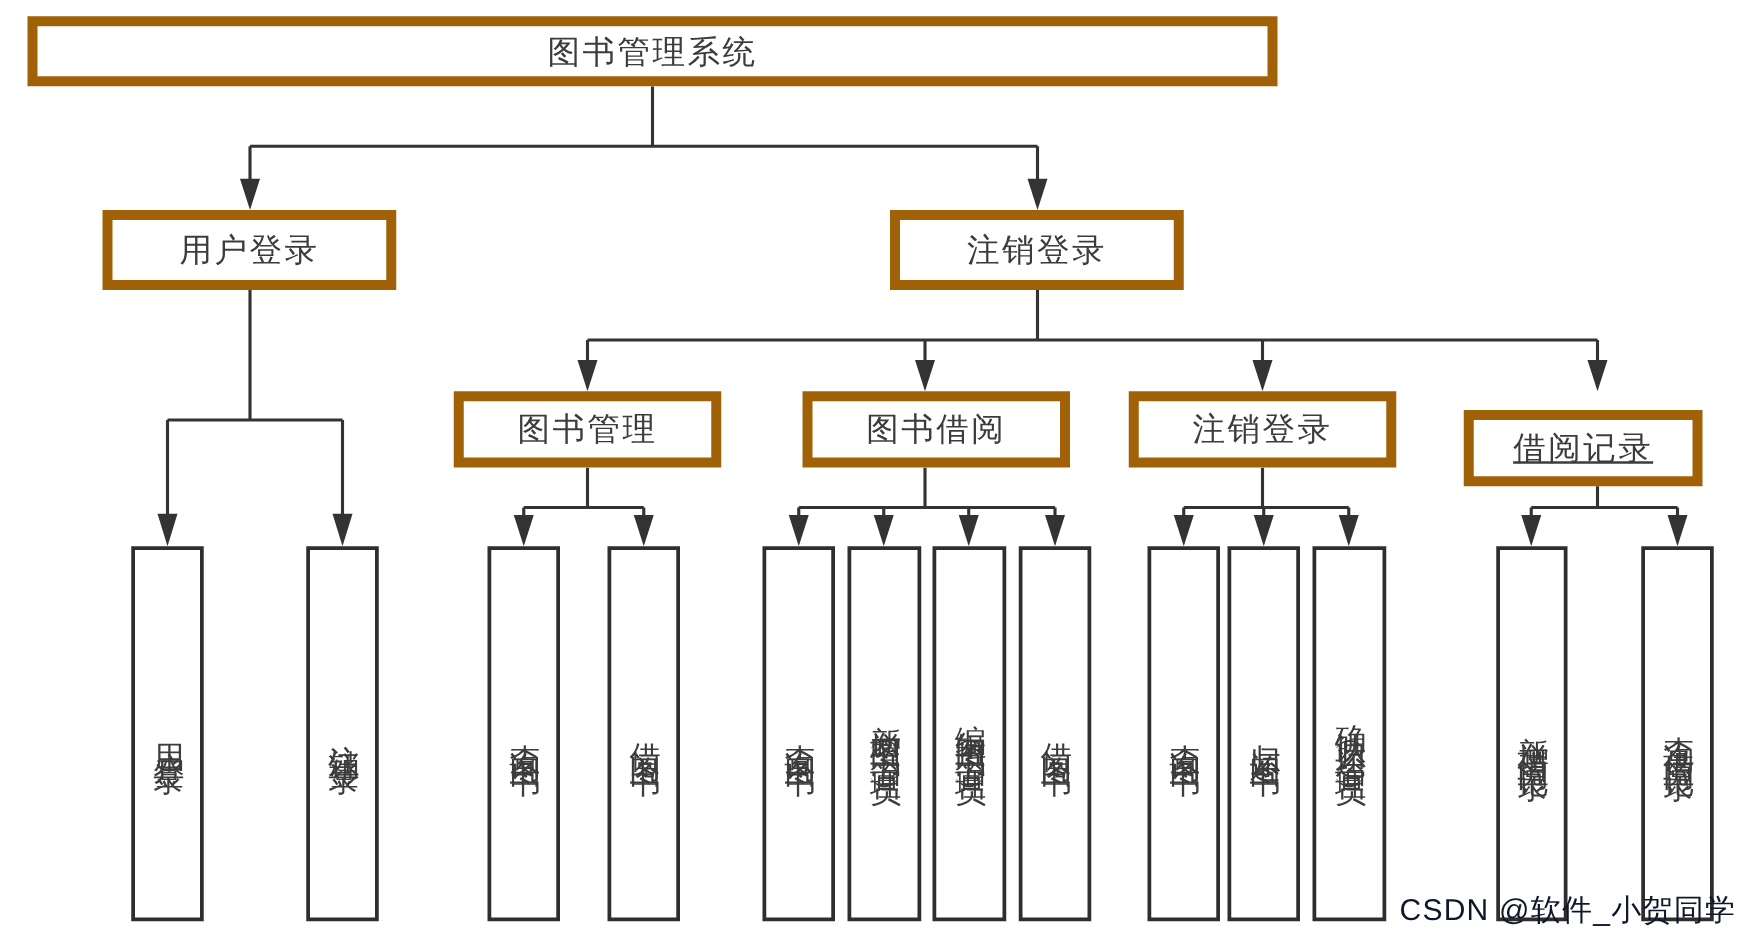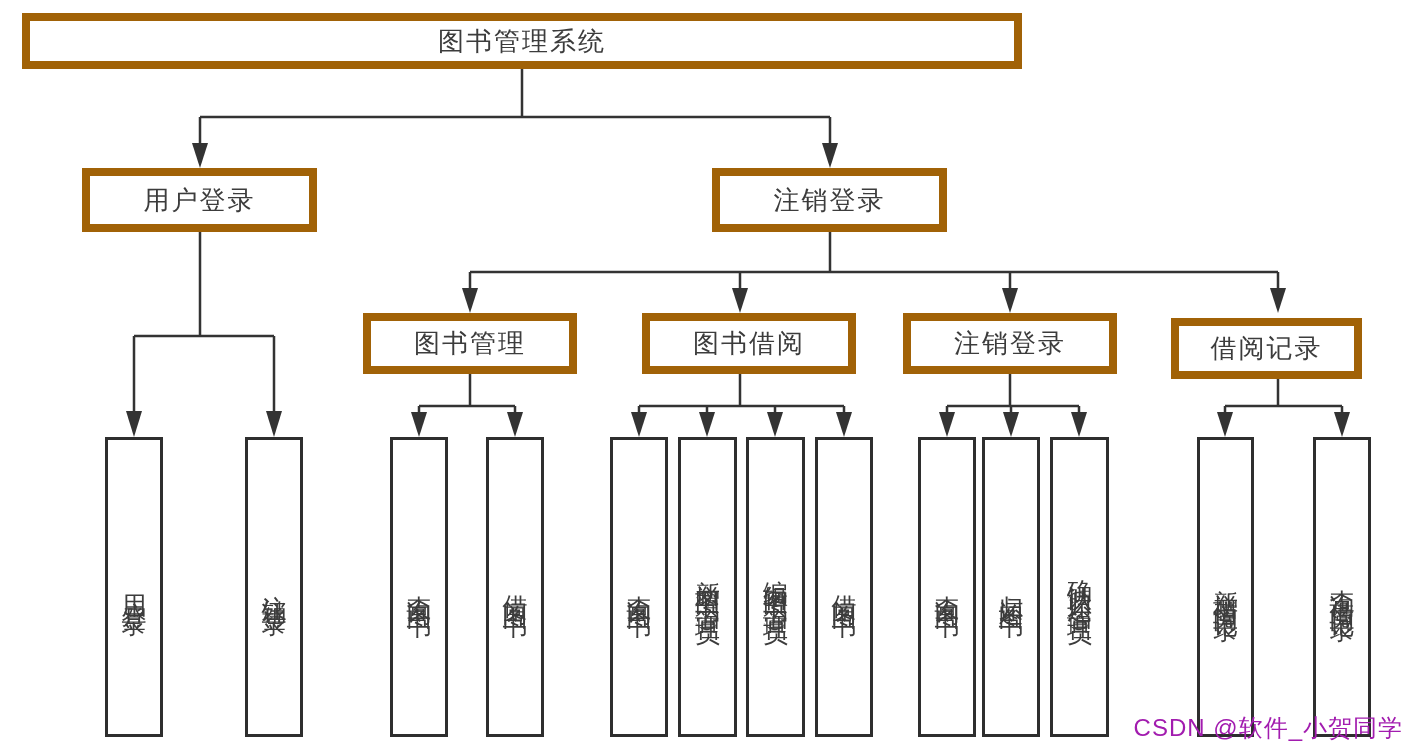--- a/index.html
+++ b/index.html
@@ -51,25 +51,25 @@
   .vbox span {
     writing-mode: vertical-rl;
     text-orientation: mixed;
     font-size: 25px;
     letter-spacing: 6px;
     color: #3c3c3c;
     line-height: 1;
   }
   #watermark {
     position: absolute;
-    right: 2px;
+    right: 16px;
     top: 712px;
     font-size: 24px;
     letter-spacing: 1px;
-    color: #a21caf;
+    color: #0f172a;
     z-index: 5;
     white-space: nowrap;
   }
 </style>
 </head>
 <body>
 
 <div id="canvas">
 
   <svg id="wires" width="1405" height="747" viewBox="0 0 1405 747">
@@ -113,21 +113,21 @@
   </svg>
 
   <div class="hbox" style="left:22px; top:13px; width:1000px; height:56px;">图书管理系统</div>
 
   <div class="hbox" style="left:82px; top:168px; width:235px; height:64px;">用户登录</div>
   <div class="hbox" style="left:712px; top:168px; width:235px; height:64px;">注销登录</div>
 
   <div class="hbox" style="left:363px; top:313px; width:214px; height:61px;">图书管理</div>
   <div class="hbox" style="left:642px; top:313px; width:214px; height:61px;">图书借阅</div>
   <div class="hbox" style="left:903px; top:313px; width:214px; height:61px;">注销登录</div>
-  <div class="hbox" style="left:1171px; top:318px; width:191px; height:61px;">借阅记录</div>
+  <div class="hbox" style="left:1171px; top:328px; width:191px; height:61px;text-decoration:underline;">借阅记录</div>
 
   <div class="vbox" style="left:105px;">
     <span>用户登录</span>
   </div>
   <div class="vbox" style="left:245px;">
     <span>注销登录</span>
   </div>
 
   <div class="vbox" style="left:390px;">
     <span>查询图书</span>

